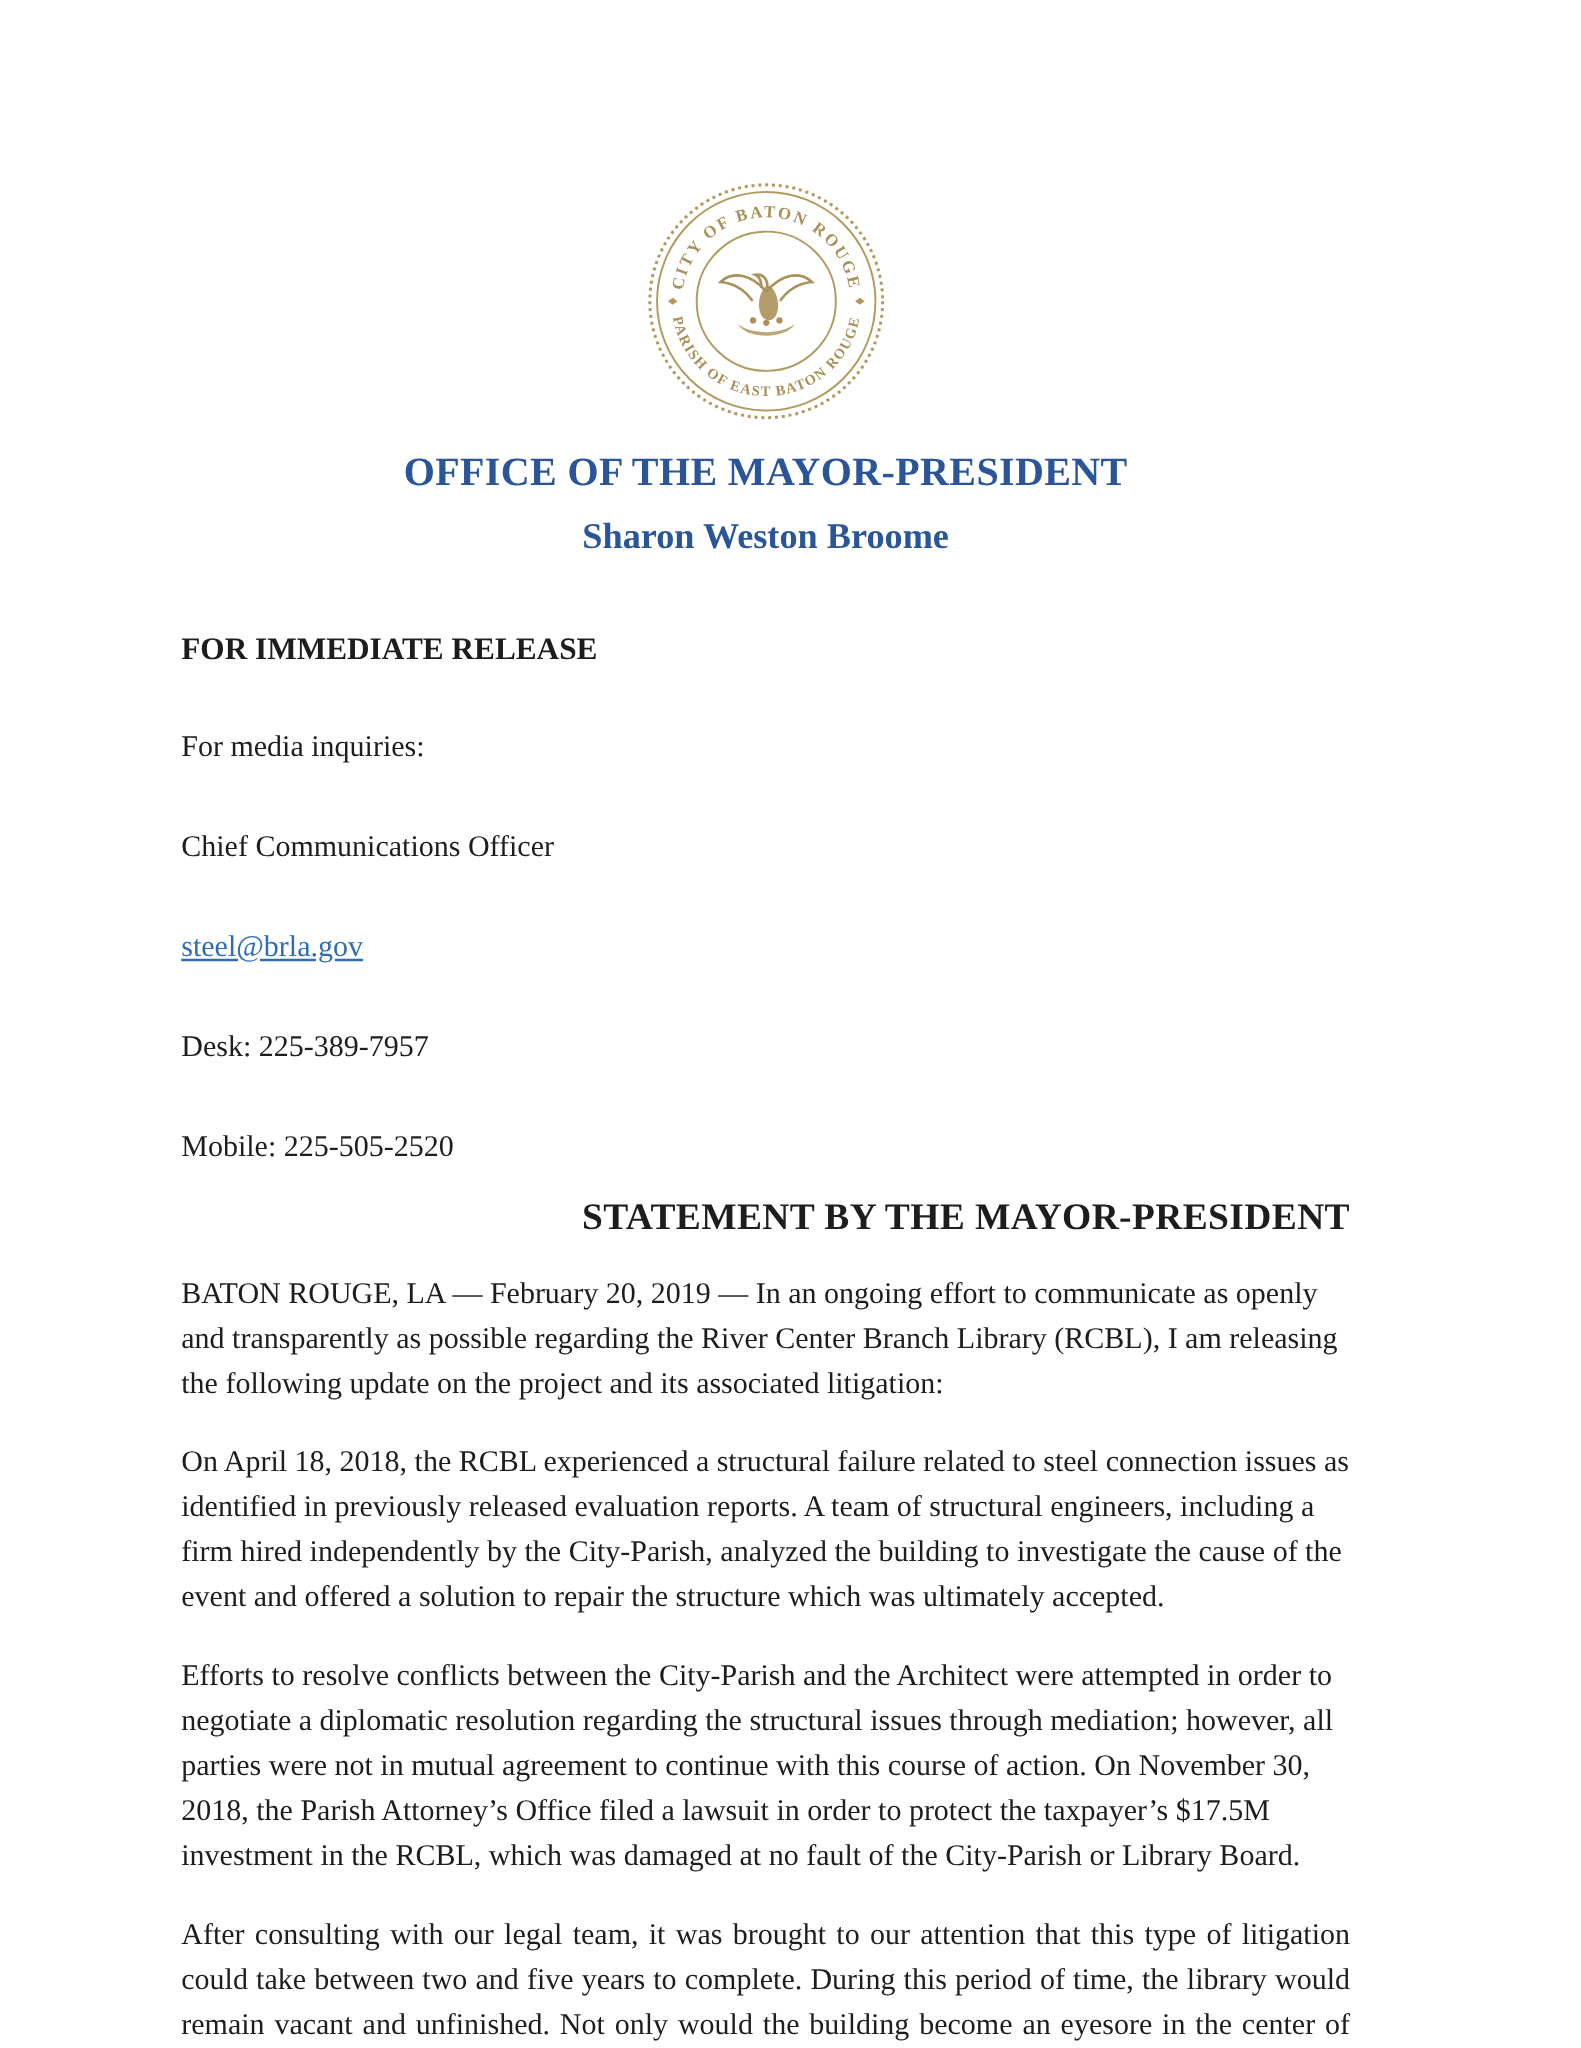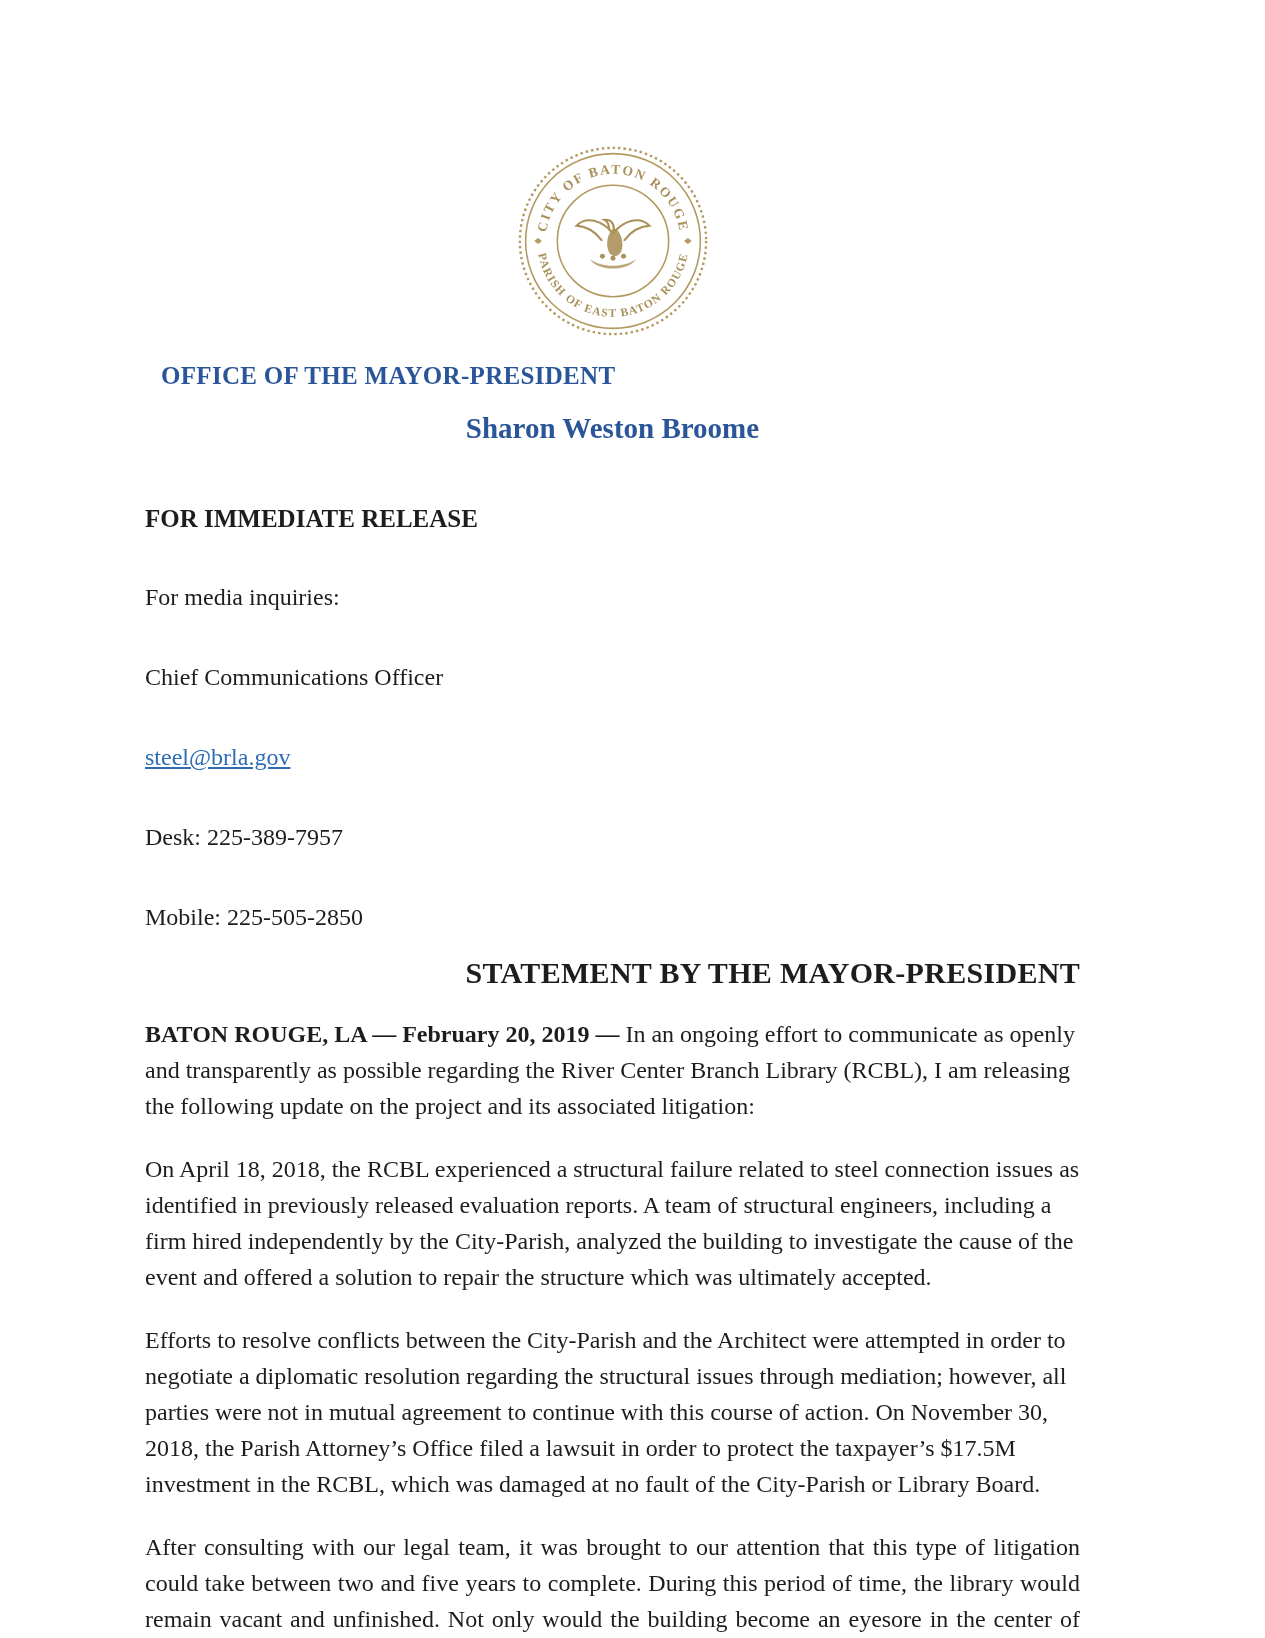--- a/index.html
+++ b/index.html
@@ -20,23 +20,24 @@
   .content {
     margin-left: 145px;
     width: 935px;
     padding-top: 145px;
   }
   .seal-wrap {
     text-align: center;
     margin-bottom: 10px;
   }
   .office-title {
+    text-align: center;
     color: #2a5699;
     font-weight: bold;
-    font-size: 25px;
+    font-size: 32px;
     line-height: 38px;
     margin: 16px;
     letter-spacing: 0.3px;
   }
   .mayor-name {
     text-align: center;
     color: #2a5699;
     font-weight: bold;
     font-size: 29px;
     line-height: 34px;
@@ -67,21 +68,21 @@
     margin-top: 20px;
     letter-spacing: 0.3px;
   }
   .body-text p {
     font-size: 24px;
     line-height: 36px;
     margin: 27px 0 0 0;
   }
   .body-text p.first { margin-top: 14px; }
   .body-text p.justified { text-align: justify; }
-  .bold { font-weight: bold; }
+  .bold { font-weight: normal; }
 </style>
 </head>
 <body>
 
 <div class="page">
   <div class="content">
 
     <div class="seal-wrap">
       <svg width="192" height="192" viewBox="0 0 200 200">
         <defs>
@@ -115,21 +116,21 @@
     <h1 class="office-title">OFFICE OF THE MAYOR-PRESIDENT</h1>
     <h2 class="mayor-name">Sharon Weston Broome</h2>
 
     <div class="release-banner">FOR IMMEDIATE RELEASE</div>
 
     <div class="media-block">
       <span class="line">For media inquiries:</span>
       <span class="line">Chief Communications Officer</span>
       <span class="line"><a class="email-link">steel@brla.gov</a></span>
       <span class="line">Desk: 225-389-7957</span>
-      <span class="line">Mobile: 225-505-2850</span>
+      <span class="line">Mobile: 225-505-2520</span>
     </div>
 
     <h2 class="statement-title">STATEMENT BY THE MAYOR-PRESIDENT</h2>
 
     <div class="body-text">
       <p class="first"><span class="bold">BATON ROUGE, LA — February 20, 2019 —</span> <span>In an ongoing effort to communicate as openly and transparently as possible regarding the River Center Branch Library (RCBL), I am releasing the following update on the project and its associated litigation:</span></p>
       <p>On April 18, 2018, the RCBL experienced a structural failure related to steel connection issues as identified in previously released evaluation reports. A team of structural engineers, including a firm hired independently by the City-Parish, analyzed the building to investigate the cause of the event and offered a solution to repair the structure which was ultimately accepted.</p>
       <p>Efforts to resolve conflicts between the City-Parish and the Architect were attempted in order to negotiate a diplomatic resolution regarding the structural issues through mediation; however, all parties were not in mutual agreement to continue with this course of action. On November 30, 2018, the Parish Attorney’s Office filed a lawsuit in order to protect the taxpayer’s $17.5M investment in the RCBL, which was damaged at no fault of the City-Parish or Library Board.</p>
       <p class="justified">After consulting with our legal team, it was brought to our attention that this type of litigation could take between two and five years to complete. During this period of time, the library would remain vacant and unfinished. Not only would the building become an eyesore in the center of Downtown Baton Rouge, but it could become compromised to the point that significant additional repair work would be required. Our attorneys have</p>
     </div>

